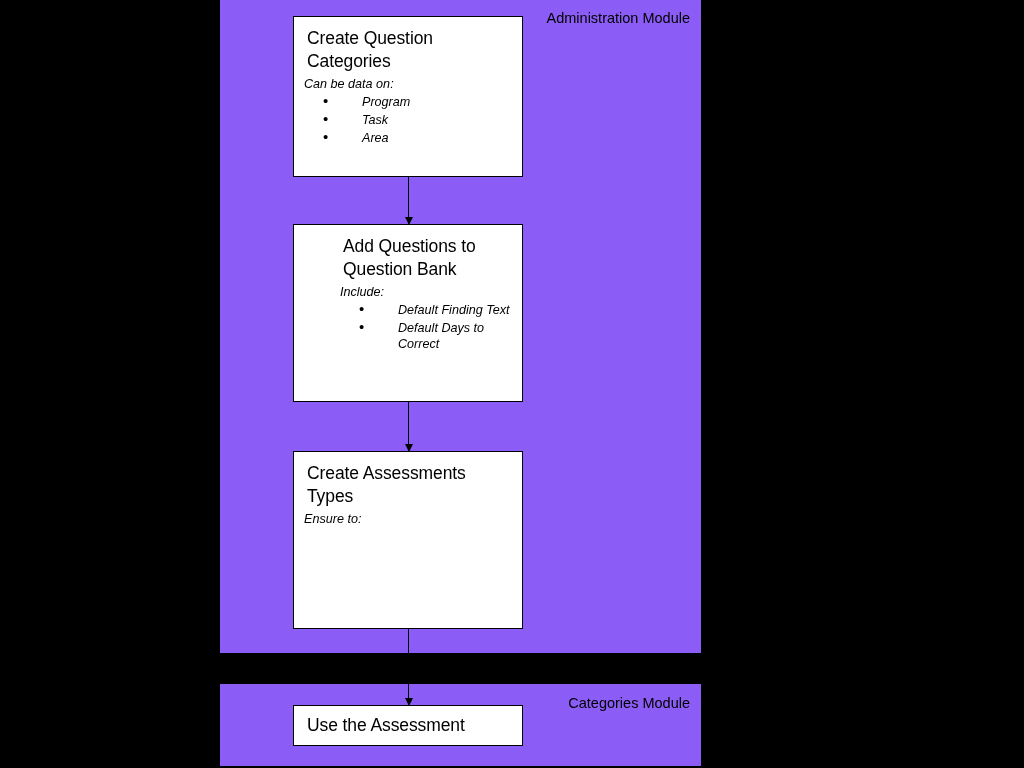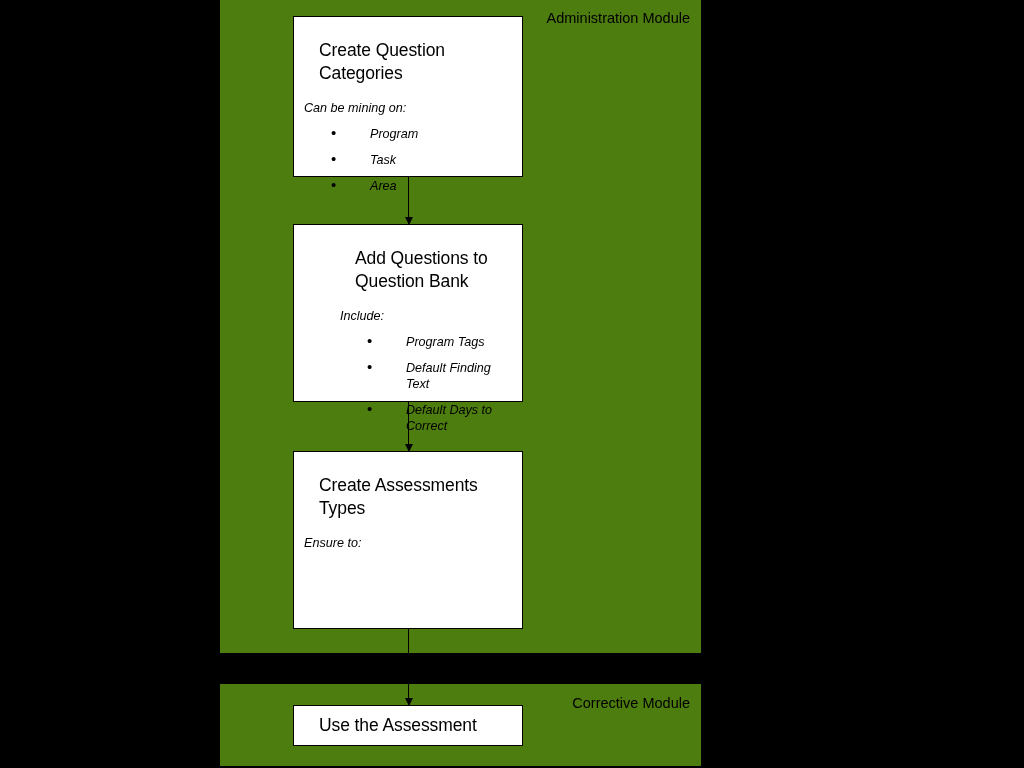--- a/index.html
+++ b/index.html
@@ -10,21 +10,21 @@
   #canvas {
     position: relative;
     width: 1024px;
     height: 768px;
     background: #000000;
     overflow: hidden;
     font-family: "Liberation Sans", sans-serif;
   }
   .module-panel {
     position: absolute;
-    background: #4d7c0f;
+    background: #8b5cf6;
   }
   #panel-admin {
     left: 220px;
     top: 0px;
     width: 481px;
     height: 653px;
   }
   #panel-assessments {
     left: 220px;
     top: 684px;
@@ -79,21 +79,21 @@
     height: 41px;
     padding: 0 8px 0 9px;
     display: flex;
     align-items: center;
   }
   .box-title {
     font-size: 17.5px;
     line-height: 23px;
     color: #000000;
     font-weight: normal;
-    margin: 16px;
+    margin: 4px;
     letter-spacing: -0.1px;
   }
   .box-subtitle {
     font-size: 12.6px;
     line-height: 15px;
     font-style: italic;
     color: #000000;
     margin: 1px 0 0 1px;
   }
   .box-bullets {
@@ -101,21 +101,21 @@
     margin: 1px 0 0 0;
     padding: 0;
   }
   .box-bullets li {
     position: relative;
     font-size: 12.6px;
     line-height: 16px;
     font-style: italic;
     color: #000000;
     padding-left: 57px;
-    margin: 10px;
+    margin: 2px;
   }
   .box-bullets li::before {
     content: "\2022";
     position: absolute;
     left: 18px;
     top: -1px;
     font-style: normal;
     font-size: 15px;
     line-height: 16px;
   }
@@ -141,42 +141,41 @@
 </head>
 <body>
 
 <div id="canvas">
 
   <div class="module-panel" id="panel-admin">
     <div class="module-label" id="label-admin">Administration Module</div>
   </div>
 
   <div class="module-panel" id="panel-assessments">
-    <div class="module-label" id="label-assessments">Corrective Module</div>
+    <div class="module-label" id="label-assessments">Categories Module</div>
   </div>
 
   <div class="process-box" id="box-create-categories">
     <div class="box-title">Create Question Categories</div>
-    <div class="box-subtitle">Can be mining on:</div>
+    <div class="box-subtitle">Can be data on:</div>
     <ul class="box-bullets">
       <li>Program</li>
       <li>Task</li>
       <li>Area</li>
     </ul>
   </div>
 
   <div class="connector" id="connector-1">
     <div class="arrowhead"></div>
   </div>
 
   <div class="process-box" id="box-add-questions">
     <div class="box-title">Add Questions to Question Bank</div>
     <div class="box-subtitle">Include:</div>
     <ul class="box-bullets">
-      <li>Program Tags</li>
       <li>Default Finding Text</li>
       <li>Default Days to Correct</li>
     </ul>
   </div>
 
   <div class="connector" id="connector-2">
     <div class="arrowhead"></div>
   </div>
 
   <div class="process-box" id="box-create-assessment-types">

